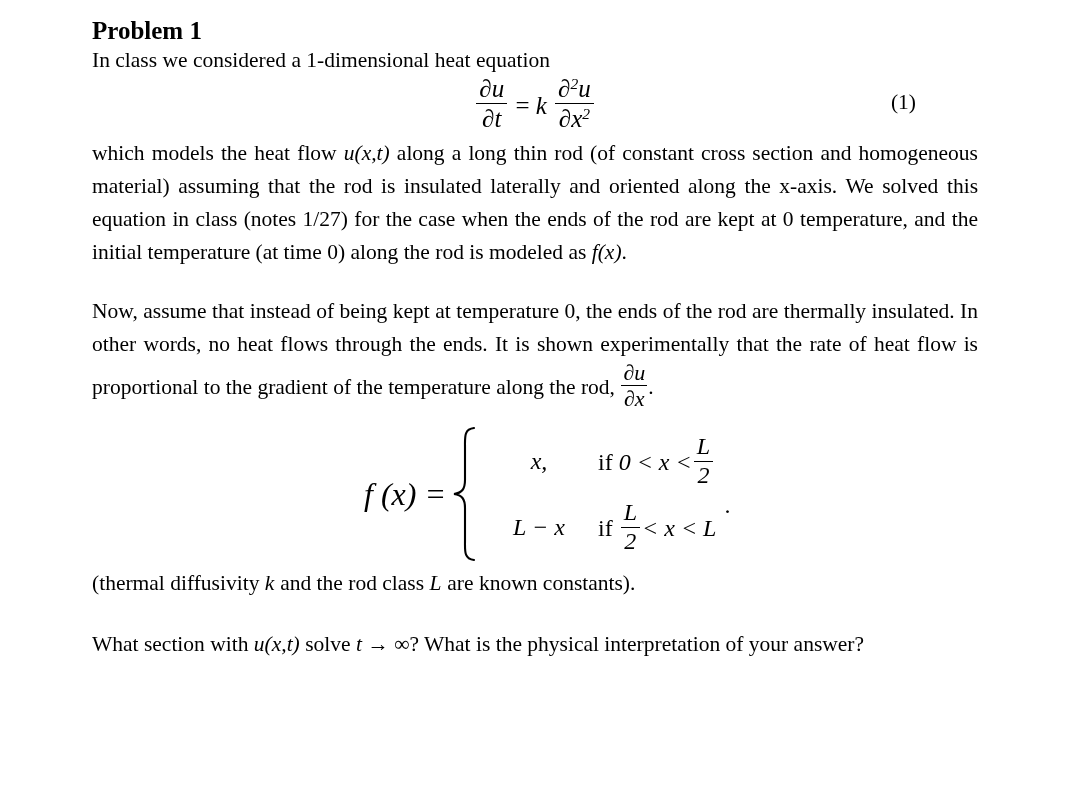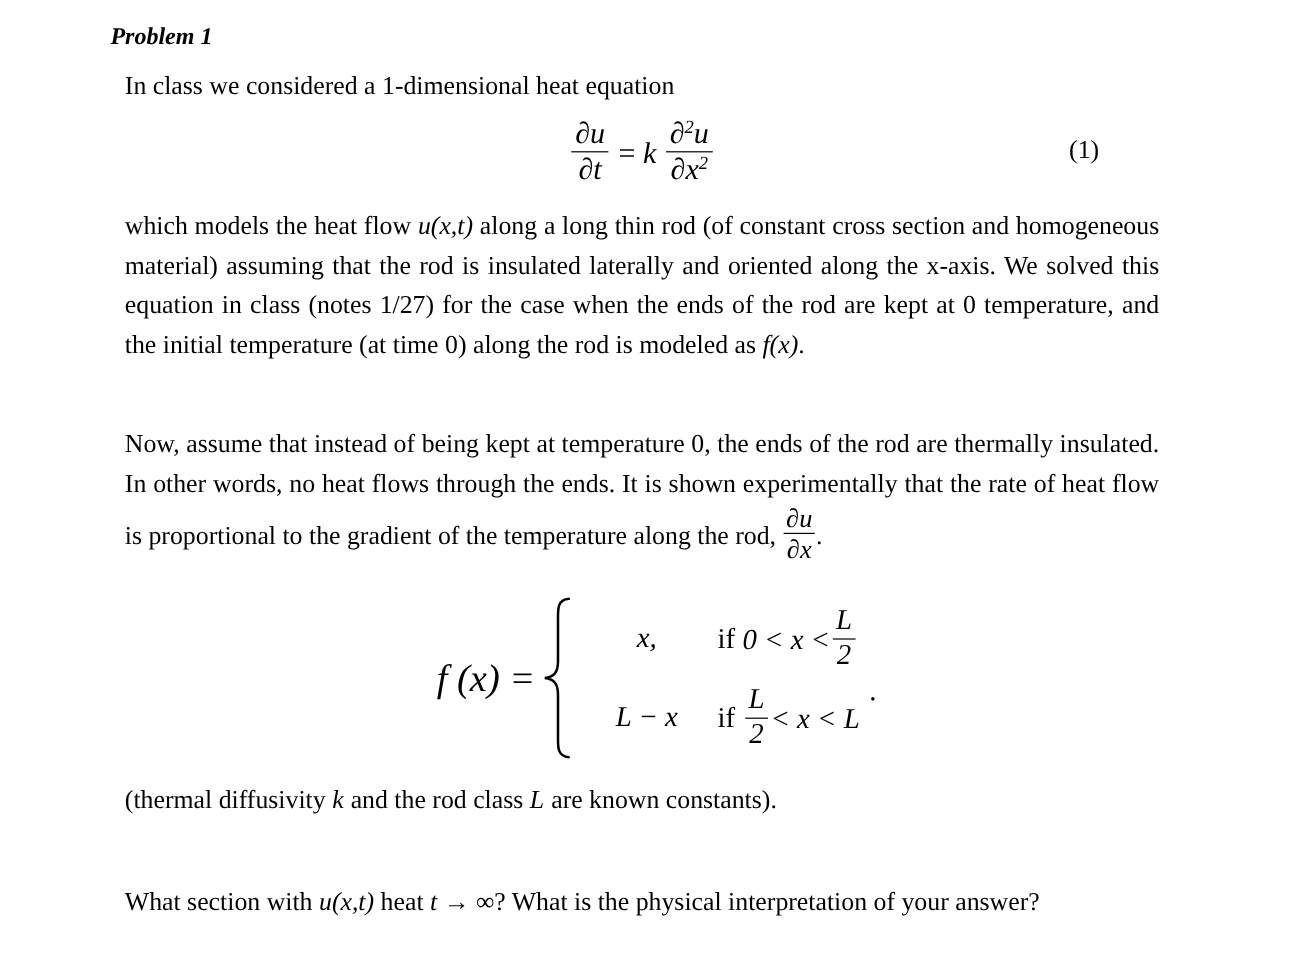--- a/index.html
+++ b/index.html
@@ -22,32 +22,31 @@
   }
   .content {
     position: absolute;
     left: 92px;
     top: 18px;
     width: 886px;
   }
 
   .heading {
     font-weight: bold;
-    font-size: 20px;
+    font-size: 25px;
     line-height: 26px;
     margin: 0 0 1px 0;
-    font-style: italic;
   }
 
   .para {
     font-size: 21.5px;
     line-height: 30px;
     text-align: justify;
     text-justify: inter-word;
-    margin: 12px;
+    margin: 0;
   }
   .para.nojust { text-align: left; }
   .para.loose { line-height: 33px; }
 
   .gap-sm { height: 10px; }
   .gap-md { height: 26px; }
   .gap-lg { height: 30px; }
 
   
   .math {
@@ -236,16 +235,16 @@
           </span>
 
         </span>
       </div>
     </div>
 
     <div class="para nojust"><span>(thermal diffusivity </span><span class="math thin">k</span><span> and the rod class </span><span class="math thin">L</span><span> are known constants).</span></div>
 
     <div class="gap-lg"></div>
 
-    <div class="para loose"><span>What section with </span><span class="math">u(x,t)</span><span> heat </span><span class="math">t</span>&nbsp;<span>→</span>&nbsp;<span>∞</span><span>? What is the physical interpretation of your answer?</span></div>
+    <div class="para loose"><span>What section with </span><span class="math">u(x,t)</span><span> solve </span><span class="math">t</span>&nbsp;<span>→</span>&nbsp;<span>∞</span><span>? What is the physical interpretation of your answer?</span></div>
 
   </div>
 </div>
 
 </body></html>

